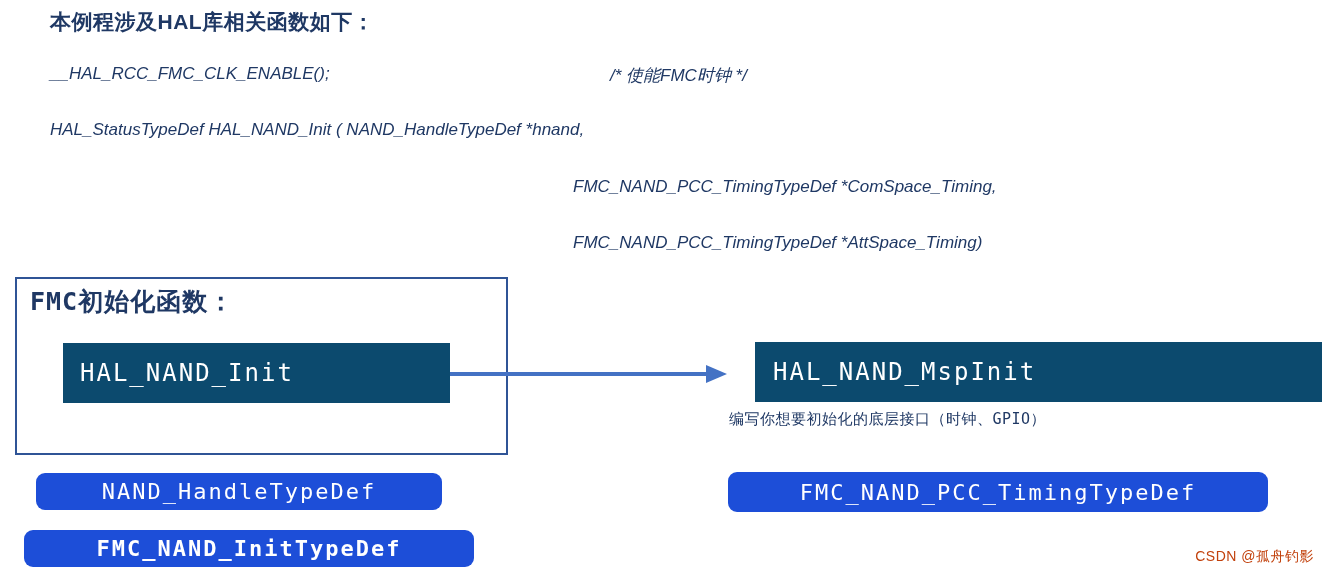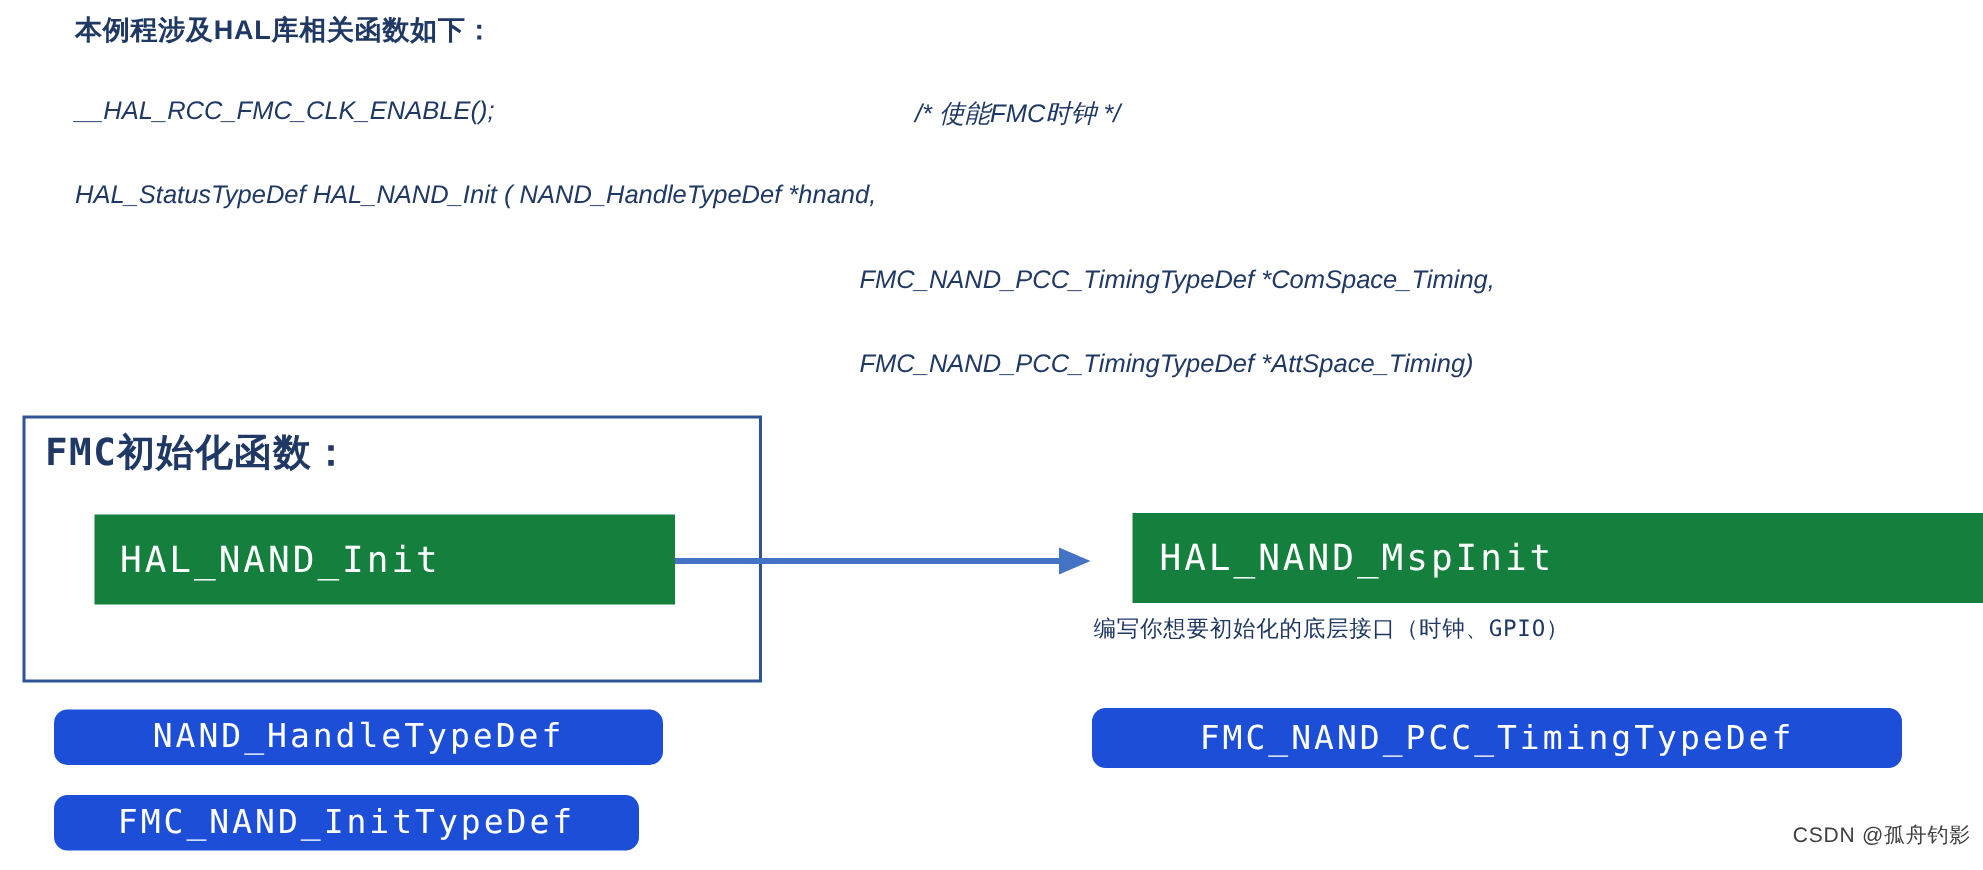--- a/index.html
+++ b/index.html
@@ -4,62 +4,62 @@
 <style>
   html,body{margin:0;padding:0;}
   body{
     width:1322px;height:580px;position:relative;overflow:hidden;
     background:#ffffff;
     font-family:"Liberation Sans", sans-serif;
   }
   .abs{position:absolute;}
   
   .navy{color:#1f3864;white-space:nowrap;}
-  .intro{left:50px;top:8px;font-size:18px;font-weight:600;letter-spacing:0.5px;}
+  .intro{left:50px;top:8px;font-size:21px;font-weight:600;letter-spacing:0.5px;}
   .code{font-size:17px;font-weight:500;font-style:italic;}
   .l-code1{left:50px;top:64px;}
   .l-comment{left:610px;top:64px;}
   .l-code2{left:50px;top:120px;}
   .l-code3{left:573px;top:177px;}
   .l-code4{left:573px;top:233px;}
 
   
   .fmc-box{
     left:15px;top:277px;width:493px;height:178px;
     border:2.5px solid #2f5496;background:transparent;box-sizing:border-box;
   }
   .mono{font-family:"DejaVu Sans Mono","Liberation Mono",monospace;}
   .fmc-box-label{
     left:30px;top:285px;font-size:25px;color:#1f3864;font-weight:600;
     letter-spacing:1px;white-space:nowrap;
   }
   .blue-block{
-    background:#15803d;color:#ffffff;box-sizing:border-box;
+    background:#0c4a6e;color:#ffffff;box-sizing:border-box;
     display:flex;align-items:center;
     font-size:24px;letter-spacing:2px;white-space:nowrap;
   }
   .blk-init{left:63px;top:343px;width:387px;height:60px;padding-left:17px;}
   .blk-msp{left:755px;top:342px;width:606px;height:60px;padding-left:18px;}
   .msp-caption{
     left:729px;top:410px;font-size:15px;color:#1f3864;font-weight:500;
     letter-spacing:0.5px;white-space:nowrap;
   }
   .orange-tag{
     background:#1d4ed8;color:#ffffff;border-radius:9px;box-sizing:border-box;
     display:flex;align-items:center;justify-content:center;
     font-size:22px;letter-spacing:2px;white-space:nowrap;
   }
   .tag-left1{left:36px;top:473px;width:406px;height:37px;}
-  .tag-left2{left:36px;top:530px;width:390px;height:37px;}
+  .tag-left2{left:24px;top:530px;width:450px;height:37px;font-weight:bold;}
   .tag-right{left:728px;top:472px;width:540px;height:40px;}
 
   .arrow-svg{left:450px;top:359px;width:280px;height:30px;}
 
   .watermark{
-    right:8px;top:548px;font-size:14px;color:#404040;
+    right:8px;top:548px;font-size:14px;color:#c2410c;
     letter-spacing:0.5px;white-space:nowrap;
   }
 </style>
 </head>
 <body>
 
 <div class="abs navy intro">本例程涉及HAL库相关函数如下：</div>
 
 <div class="abs navy code l-code1">__HAL_RCC_FMC_CLK_ENABLE();</div>
 <div class="abs navy code l-comment">/* 使能FMC时钟 */</div>

